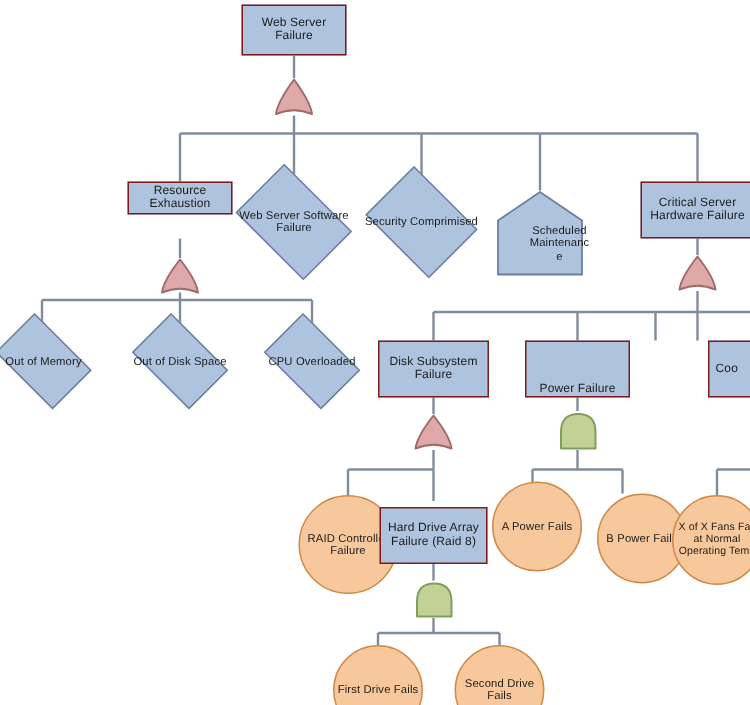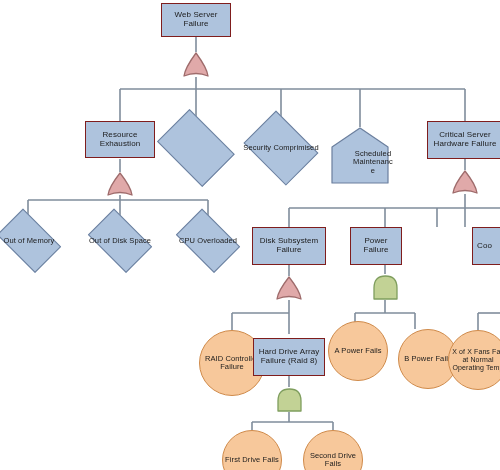--- a/index.html
+++ b/index.html
@@ -143,26 +143,27 @@
   <div class="node n-rect" style="left:161px; top:3px; width:70px; height:34px; font-size:8px;">
     <span class="lbl">Web Server Failure</span>
   </div>
 
   <div class="gate" style="left:181px; top:51px;">
     <svg width="30" height="27" viewBox="0 0 30 27">
       <path d="M 3 25 Q 4 17 15 2 Q 26 17 27 25 Q 15 20 3 25 Z" fill="#e0a9a9" stroke="#9e6b6b" stroke-width="1.3" stroke-linejoin="round"></path>
     </svg>
   </div>
 
-  <div class="node n-rect" style="left:85px; top:121px; width:70px; height:37px; font-size:8px;">
+  <div class="node n-rect" style="left:85px; top:121px; width:70px; height:22px; font-size:8px;">
     <span class="lbl">Resource Exhaustion</span>
   </div>
 
   <div class="node n-diamond" style="left:152px; top:117px; width:88px; height:62px; font-size:7.5px;">
     <span class="dshape"></span>
+    <span class="lbl">Web Server Software Failure</span>
   </div>
 
   <div class="node n-diamond" style="left:240px; top:117px; width:82px; height:62px; font-size:7.5px;">
     <span class="dshape"></span>
     <span class="lbl">Security Comprimised</span>
   </div>
 
   <div class="node n-house" style="left:331px; top:127px; width:58px; height:57px; font-size:7.5px;">
     <svg width="58" height="57" viewBox="0 0 58 57">
       <path d="M 1 20 L 29 1 L 57 20 L 57 56 L 1 56 Z" fill="#aec3dd" stroke="#6b7f9e" stroke-width="1.2" stroke-linejoin="round"></path>
@@ -198,21 +199,21 @@
 
   <div class="node n-diamond" style="left:171px; top:216px; width:74px; height:50px; font-size:7.5px;">
     <span class="dshape"></span>
     <span class="lbl">CPU Overloaded</span>
   </div>
 
   <div class="node n-rect" style="left:252px; top:227px; width:74px; height:38px; font-size:8px;">
     <span class="lbl">Disk Subsystem Failure</span>
   </div>
 
-  <div class="node n-rect" style="left:350px; top:227px; width:52px; height:38px; font-size:8px;">
+  <div class="node n-rect" style="left:350px; top:227px; width:70px; height:38px; font-size:8px;align-items:flex-end;">
     <span class="lbl">Power Failure</span>
   </div>
 
   <div class="node n-rect" style="left:472px; top:227px; width:70px; height:38px; font-size:8px;">
     <span class="lbl" style="text-align:left; padding-left:4px;">Coo</span>
   </div>
 
   <div class="gate" style="left:274px; top:275px;">
     <svg width="30" height="26" viewBox="0 0 30 26">
       <path d="M 3 24 Q 4 16 15 2 Q 26 16 27 24 Q 15 19 3 24 Z" fill="#e0a9a9" stroke="#9e6b6b" stroke-width="1.3" stroke-linejoin="round"></path>

